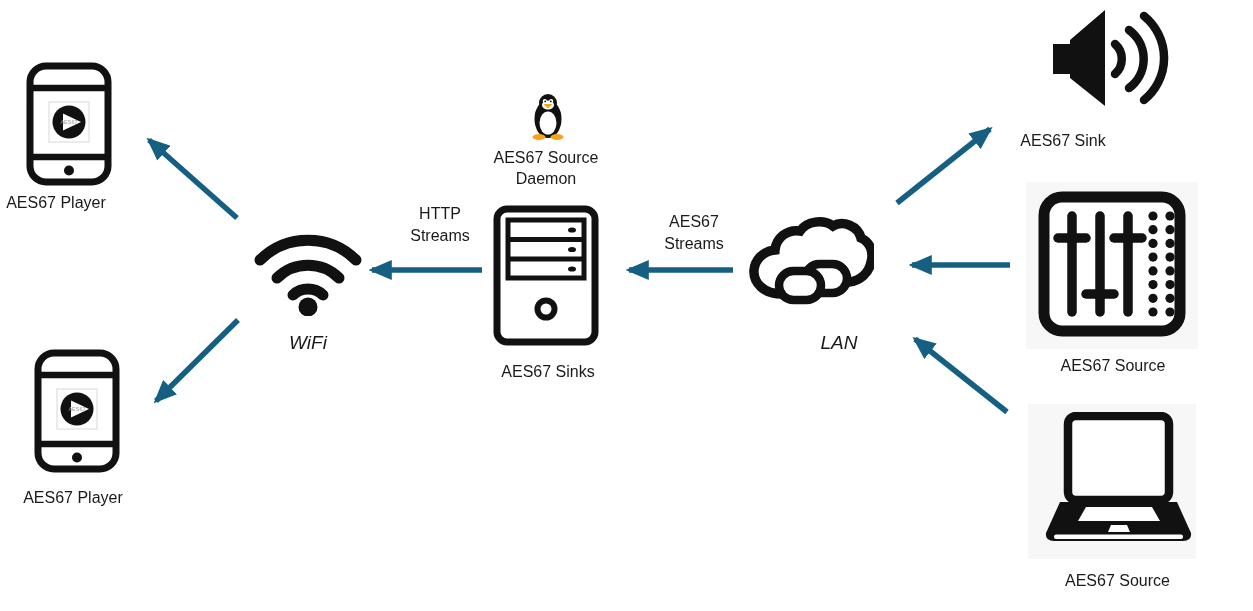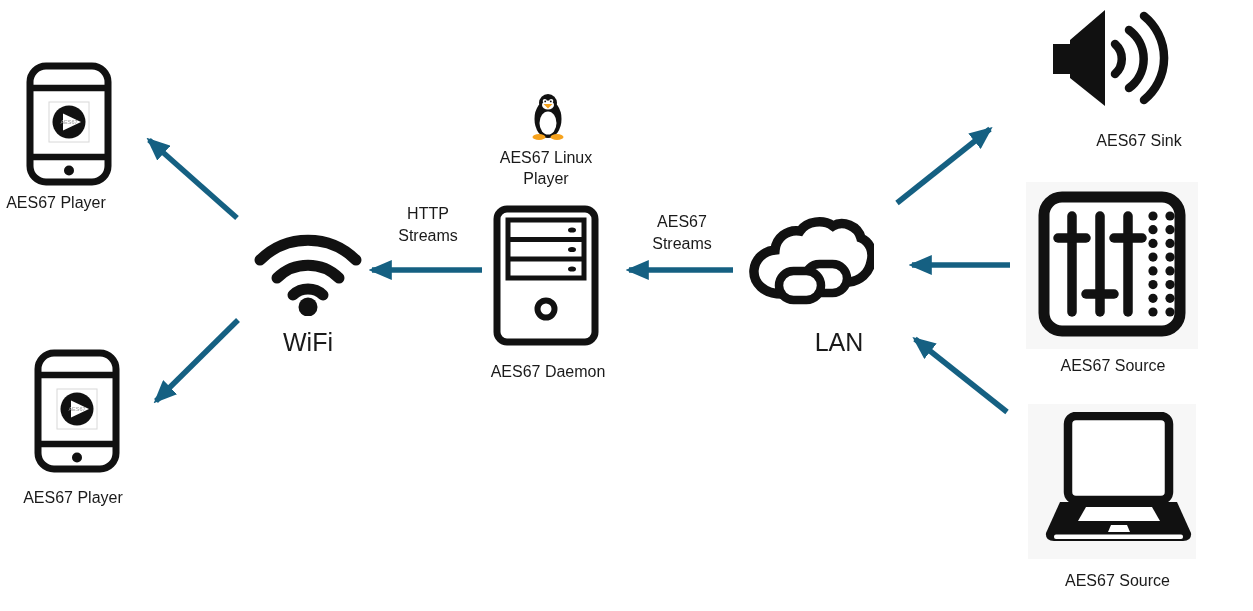--- a/index.html
+++ b/index.html
@@ -8,22 +8,22 @@
   html,body{margin:0;padding:0;background:var(--bg);}
   #canvas{
     position:relative; width:1253px; height:611px; background:var(--bg);
     font-family:"Liberation Sans", sans-serif; color:var(--label); overflow:hidden;
   }
   .abs{position:absolute;}
   #arrows{position:absolute; left:0; top:0; width:1253px; height:611px; pointer-events:none;}
   .arrow-line{stroke:var(--arrow); stroke-width:5.5;}
   #ah path{fill:var(--arrow);}
   .lbl{position:absolute; text-align:center; font-size:16px; line-height:21px; color:var(--label); white-space:normal;}
-  .lbl.big{font-size:25px; line-height:23px;}
-  .edge-lbl{position:absolute; text-align:center; font-size:16px; line-height:22px; color:var(--label);}
+  .lbl.big{font-size:19px; line-height:23px;font-style:italic;}
+  .edge-lbl{position:absolute; text-align:center; font-size:16px; line-height:22px; color:var(--label);margin-left:12px;}
   .panel{position:absolute; background:var(--panel);}
   
   svg .st{stroke:var(--ink); fill:none;}
   svg .sw{stroke:var(--ink); fill:#ffffff;}
   svg .fi{fill:var(--ink);}
 </style>
 </head>
 <body>
 
 <div id="canvas">
@@ -85,50 +85,50 @@
     <ellipse cx="20" cy="31" rx="8.5" ry="11.5" fill="#ffffff"></ellipse>
     <ellipse cx="20" cy="13" rx="6" ry="4.5" fill="#ffffff"></ellipse>
     <circle cx="16.8" cy="9" r="2.1" fill="#ffffff"></circle>
     <circle cx="23.2" cy="9" r="2.1" fill="#ffffff"></circle>
     <circle cx="17.2" cy="9.4" r="0.9" fill="#111111"></circle>
     <circle cx="22.8" cy="9.4" r="0.9" fill="#111111"></circle>
     <polygon points="15.5,12 24.5,12 20,16.5" fill="#f6a21d"></polygon>
     <ellipse cx="11" cy="45" rx="6.5" ry="3" fill="#f6a21d"></ellipse>
     <ellipse cx="29" cy="45" rx="6.5" ry="3" fill="#f6a21d"></ellipse>
   </svg>
-  <div class="lbl" style="left:486px;top:147px;width:120px">AES67 Linux Player</div>
+  <div class="lbl" style="left:486px;top:147px;width:120px">AES67 Source Daemon</div>
 
   <svg class="abs" style="left:493px;top:205px" width="106" height="141" viewBox="0 0 106 141">
     <rect class="sw" x="4" y="4" width="98" height="133" rx="10" stroke-width="7"></rect>
     <rect class="st" x="15" y="15" width="76" height="58" stroke-width="5"></rect>
     <line class="st" x1="15" y1="34.5" x2="91" y2="34.5" stroke-width="5"></line>
     <line class="st" x1="15" y1="54" x2="91" y2="54" stroke-width="5"></line>
     <ellipse class="fi" cx="79" cy="25" rx="4" ry="2.6"></ellipse>
     <ellipse class="fi" cx="79" cy="44.5" rx="4" ry="2.6"></ellipse>
     <ellipse class="fi" cx="79" cy="64" rx="4" ry="2.6"></ellipse>
     <circle class="sw" cx="53" cy="104" r="8.5" stroke-width="6"></circle>
   </svg>
-  <div class="lbl" style="left:483px;top:361px;width:130px">AES67 Daemon</div>
+  <div class="lbl" style="left:483px;top:361px;width:130px">AES67 Sinks</div>
 
   <svg class="abs" style="left:748px;top:214px" width="126" height="100" viewBox="0 0 126 100">
     <path class="sw" d="M34 80 C 16 80 5 69 6 56 C 7 45 16 37 27 36 C 28 24 39 15 52 17 C 59 7 75 5 85 12 C 95 6 110 12 113 24 C 122 28 126 38 123 48 C 121 59 112 67 101 68" stroke-width="9.5" stroke-linecap="round"></path>
     <g>
       <rect class="sw" x="57" y="50" width="42" height="29" rx="14.5" stroke-width="8.5"></rect>
       <rect class="sw" x="31" y="57" width="42" height="29" rx="14.5" stroke-width="8.5"></rect>
     </g>
   </svg>
   <div class="lbl big" style="left:776px;top:331px;width:126px">LAN</div>
 
   <svg class="abs" style="left:1048px;top:4px" width="132" height="108" viewBox="0 0 132 108">
     <path class="fi" d="M5 40 H22 V70 H5 Z M22 36 L57 6 V102 L22 74 Z"></path>
     <path class="st" d="M67 40 A20 20 0 0 1 67 70" stroke-width="8.5" stroke-linecap="round"></path>
     <path class="st" d="M81 26 A36 36 0 0 1 81 84" stroke-width="8.5" stroke-linecap="round"></path>
     <path class="st" d="M96 12 A54 54 0 0 1 96 96" stroke-width="8.5" stroke-linecap="round"></path>
   </svg>
-  <div class="lbl" style="left:1064px;top:130px;width:150px">AES67 Sink</div>
+  <div class="lbl" style="left:988px;top:130px;width:150px">AES67 Sink</div>
 
   <div class="panel" style="left:1026px;top:182px;width:172px;height:167px"></div>
   <svg class="abs" style="left:1037px;top:190px" width="150" height="148" viewBox="0 0 150 148">
     <rect class="sw" x="7" y="7" width="136" height="134" rx="18" stroke-width="11"></rect>
     <g>
       <line class="st" x1="35" y1="26" x2="35" y2="122" stroke-width="9.5" stroke-linecap="round"></line>
       <line class="st" x1="63" y1="26" x2="63" y2="122" stroke-width="9.5" stroke-linecap="round"></line>
       <line class="st" x1="91" y1="26" x2="91" y2="122" stroke-width="9.5" stroke-linecap="round"></line>
       <line class="st" x1="21" y1="48" x2="49" y2="48" stroke-width="9.5" stroke-linecap="round"></line>
       <line class="st" x1="49" y1="104" x2="77" y2="104" stroke-width="9.5" stroke-linecap="round"></line>

